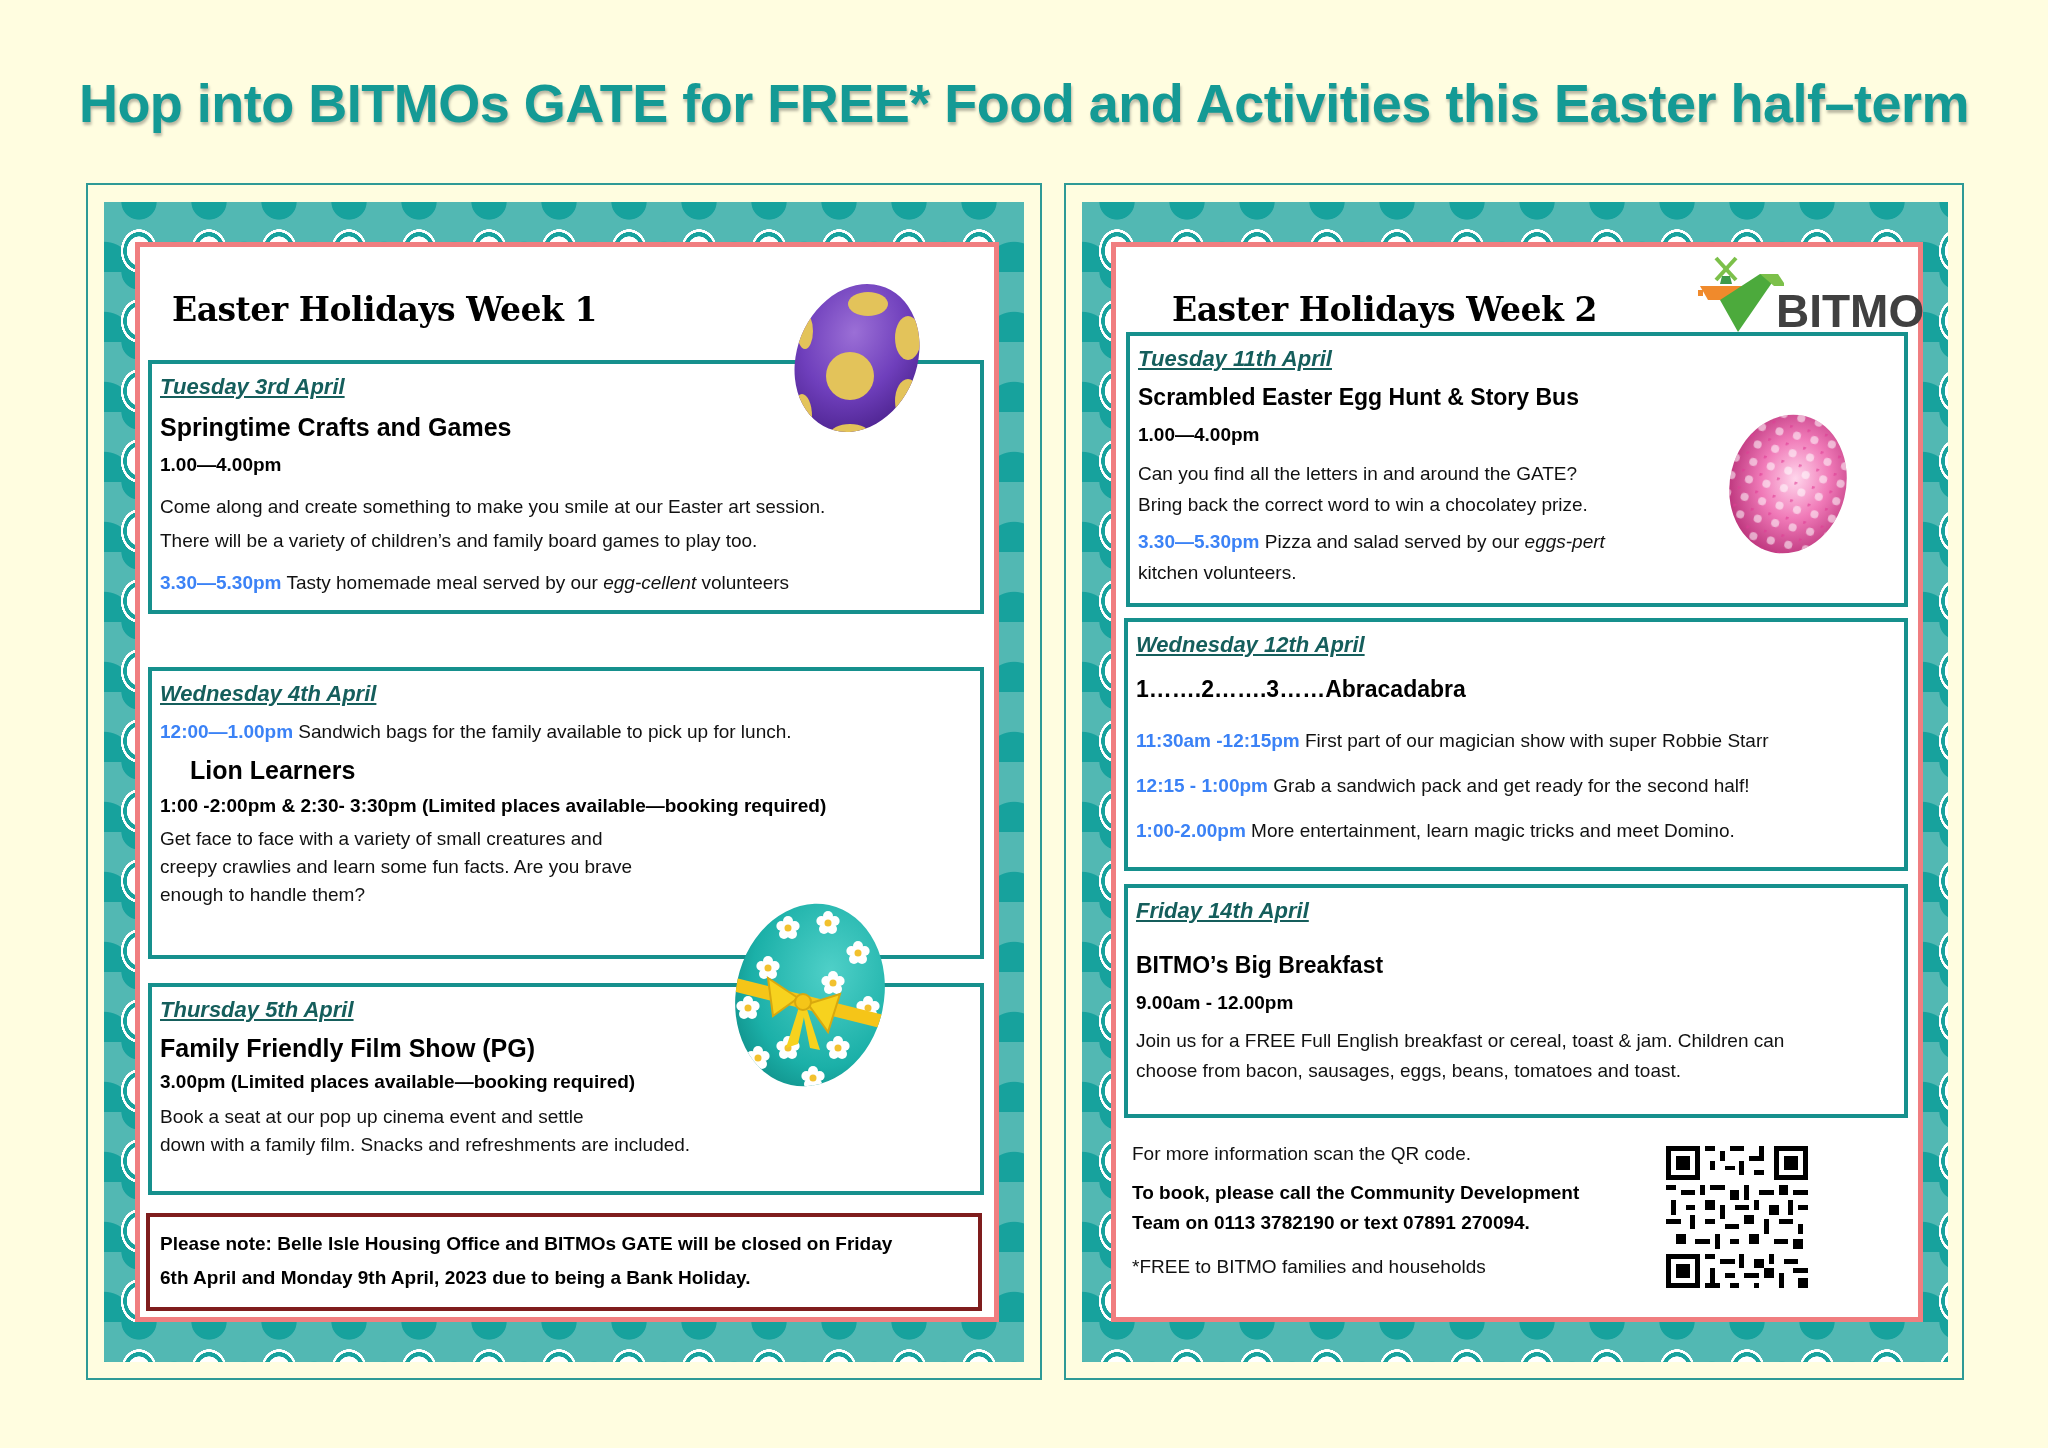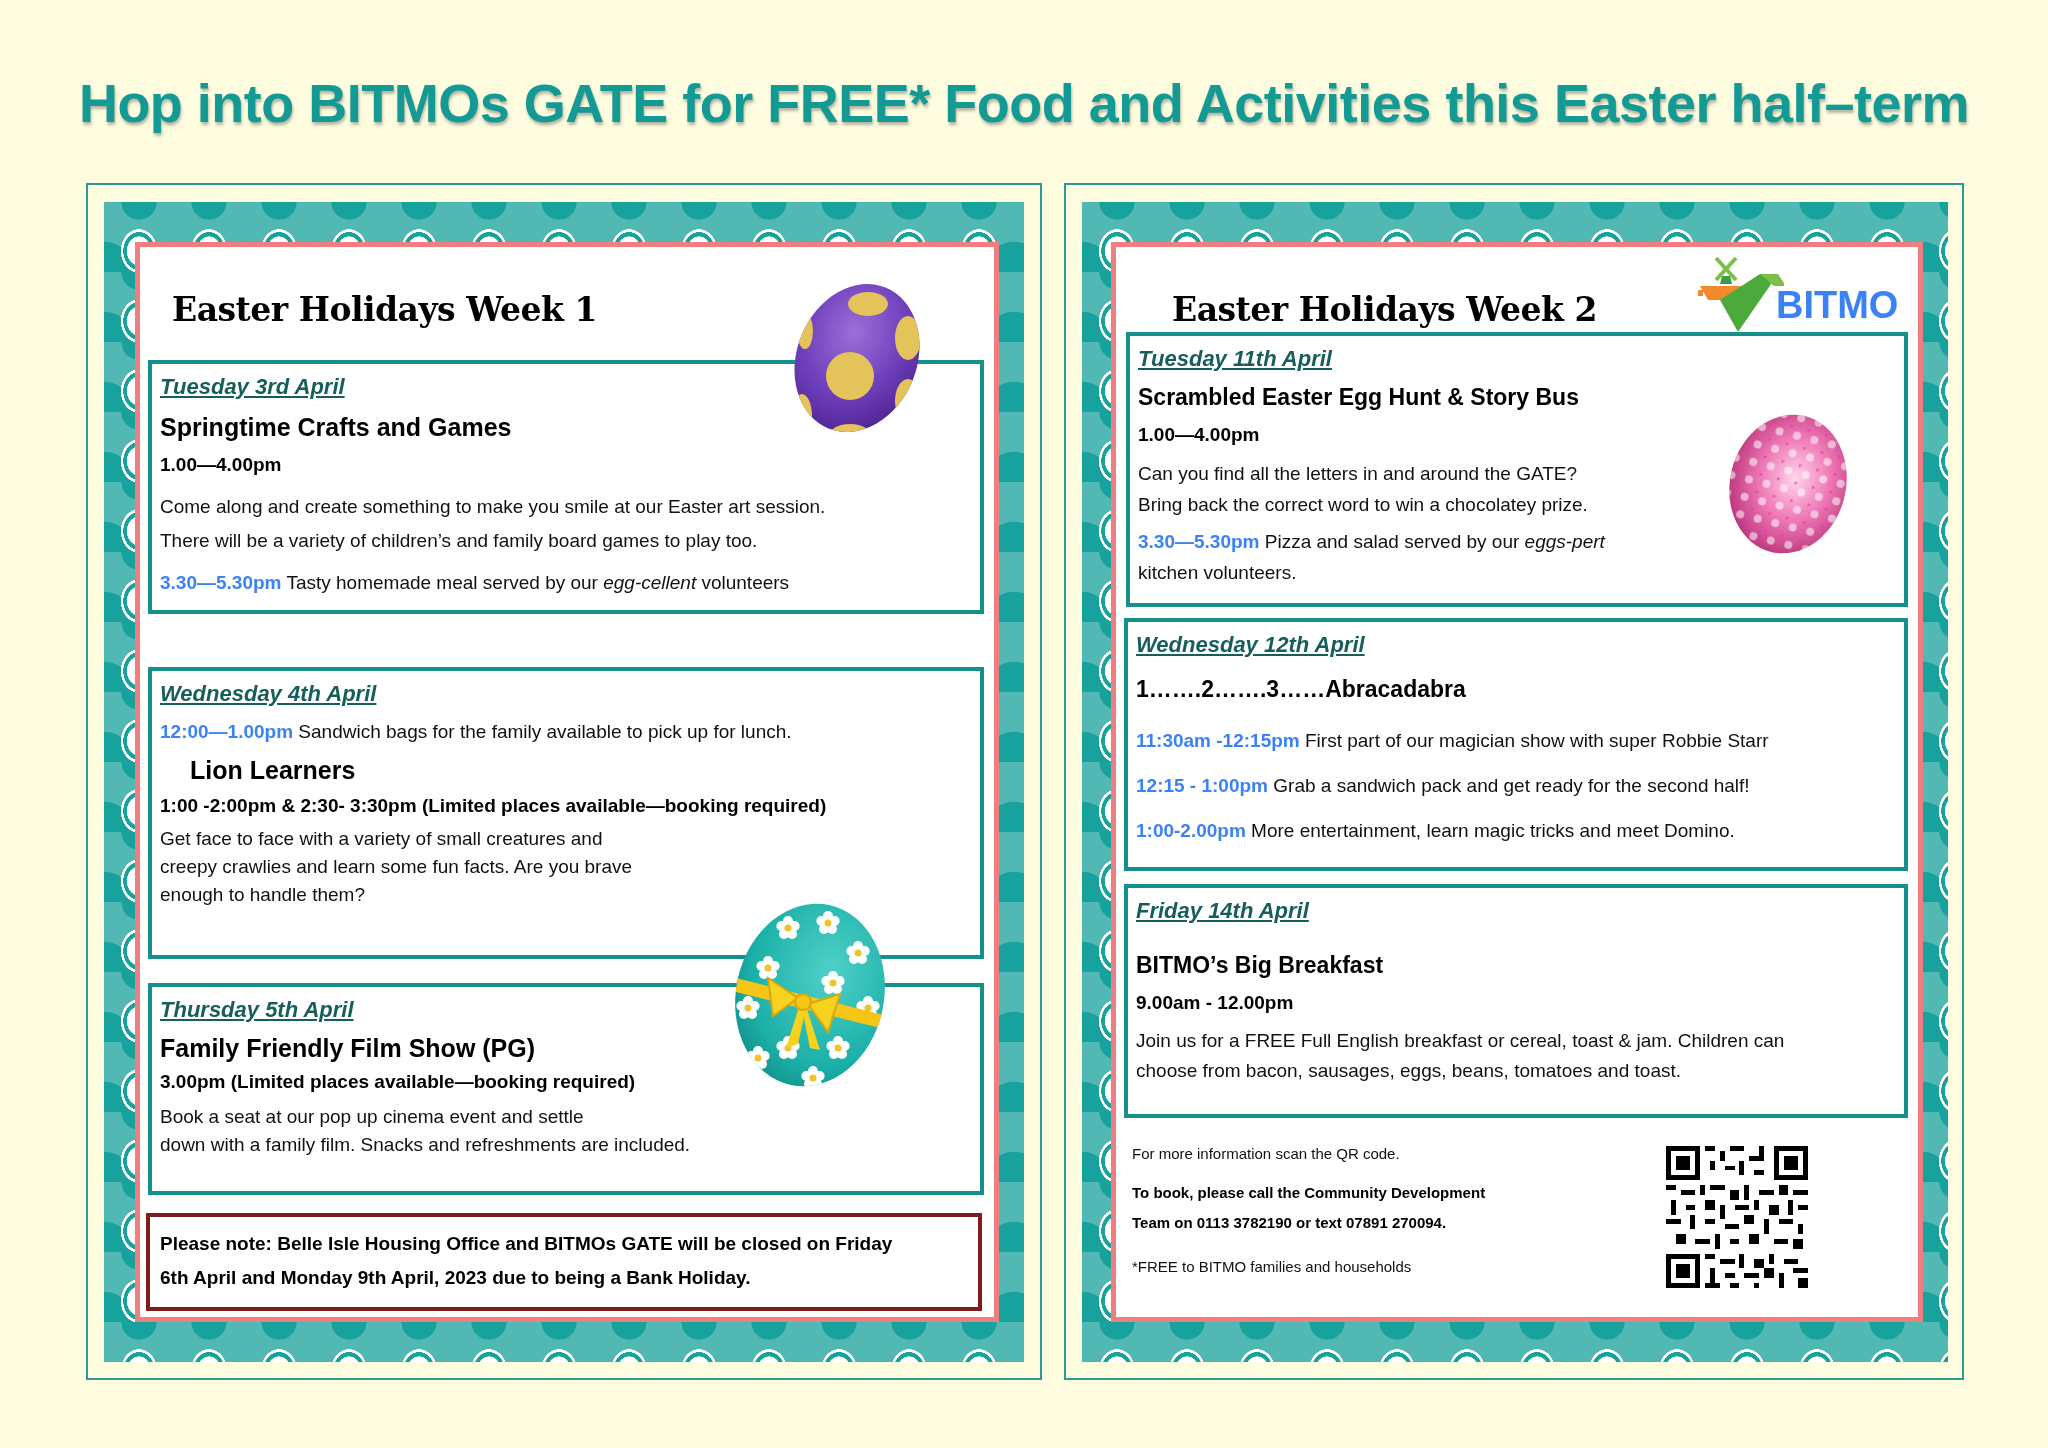--- a/index.html
+++ b/index.html
@@ -57,21 +57,21 @@
   }
   .ev-title { font-weight: bold; font-size: 25px; line-height: 34px; margin-top: 8px; color:#000; }
   .ev-title.sm { font-size: 23px; }
   .time { font-weight: bold; font-size: 19px; line-height: 26px; margin-top: 8px; color:#000; }
   .para { font-size: 19px; line-height: 30px; margin-top: 8px; color:#111; }
   .para.tight { line-height: 28px; }
   .para b { font-weight: bold; color:#3b82f6; }
   .para i { font-style: italic; }
   .note { font-weight: bold; font-size: 19px; line-height: 34px; color:#000; }
   .egg { position: absolute; }
-  .contact { position: absolute; font-size: 15px; line-height: 30px; color:#111; }
+  .contact { position: absolute; font-size: 19px; line-height: 30px; color:#111; }
   .contact .bold { font-weight: bold; color:#000; line-height: 30px; }
   .qr { position: absolute; width: 142px; height: 142px; }
   .logo { position: absolute; }
 </style>
 </head>
 <body>
 
 <div class="headline">Hop into BITMOs GATE for FREE* Food and Activities this Easter half–term</div>
 
 <div class="outer-frame" style="left:86px; top:183px; width:956px; height:1197px;"></div>
@@ -195,21 +195,21 @@
 <div class="logo" style="left:1694px; top:254px; width:200px; height:80px;">
   <svg width="90" height="80" viewBox="0 0 90 80" style="position:absolute; left:0; top:0;">
     <line x1="22" y1="4" x2="42" y2="26" stroke="#7cc04a" stroke-width="4"></line>
     <line x1="42" y1="4" x2="22" y2="26" stroke="#7cc04a" stroke-width="4"></line>
     <polygon points="26,30 38,30 36,22 28,22" fill="#3e9a4a"></polygon>
     <polygon points="6,32 50,32 40,46 14,46" fill="#f08a2c"></polygon>
     <rect x="4" y="36" width="5" height="6" fill="#f08a2c"></rect>
     <polygon points="26,46 44,78 84,20 66,20" fill="#4caa3c"></polygon>
     <polygon points="66,20 84,20 92,32 80,32" fill="#7cc04a"></polygon>
   </svg>
-  <div style="position:absolute; left:82px; top:30px; font-family:'Liberation Sans',sans-serif; font-weight:bold; font-size:38px; color:#3b82f6; letter-spacing:0px;text-align:center;">BITMO</div>
+  <div style="position:absolute; left:82px; top:30px; font-family:'Liberation Sans',sans-serif; font-weight:bold; font-size:46px; color:#404040; letter-spacing:0px;text-align:center;">BITMO</div>
 </div>
 
 <div class="event-box" style="left:1126px; top:332px; width:782px; height:275px;">
   <div class="date">Tuesday 11th  April</div>
   <div class="ev-title sm" style="margin-top:6px;">Scrambled Easter Egg Hunt &amp; Story Bus</div>
   <div class="time" style="margin-top:8px;">1.00—4.00pm</div>
   <div class="para tight" style="margin-top:10px; line-height:31px;">
     <div>Can you find all the letters in and around the GATE?</div>
     <div>Bring back the correct word to win a chocolatey prize.</div>
   </div>

